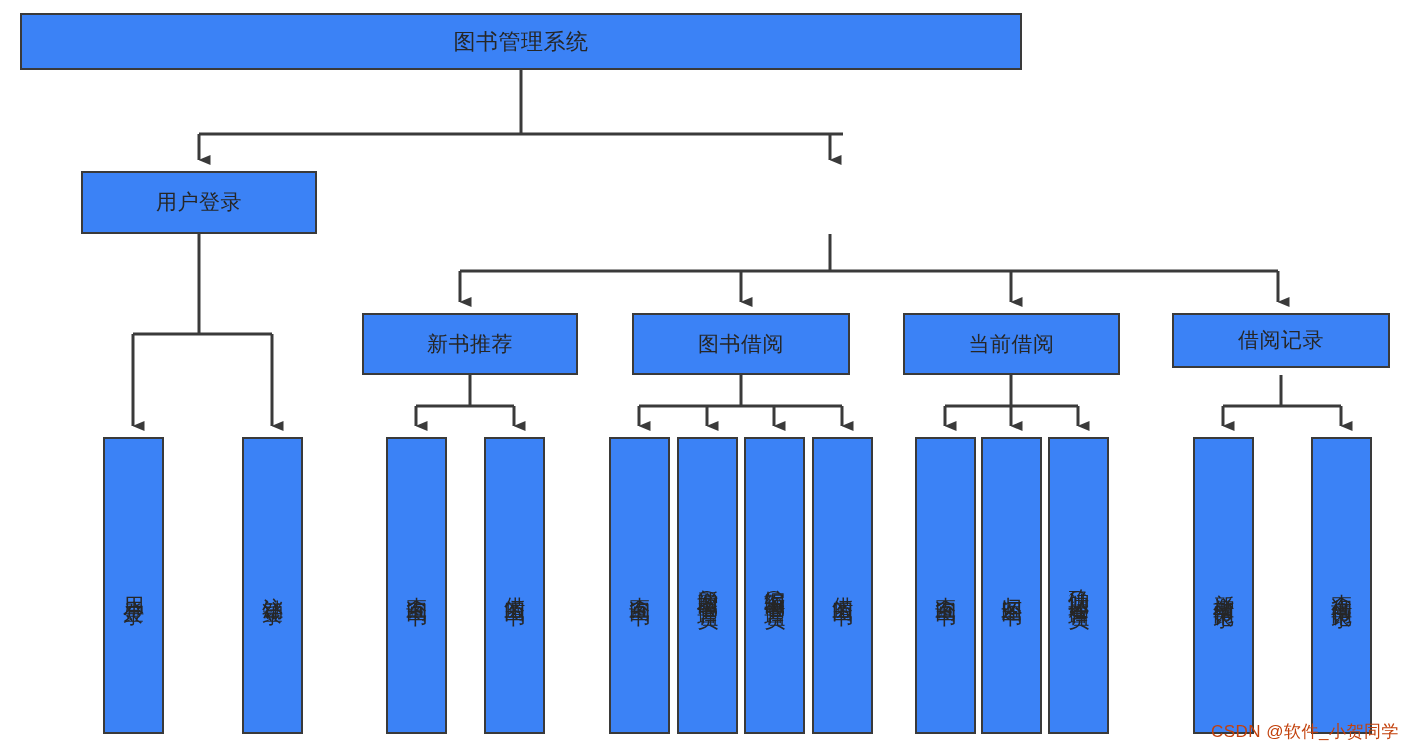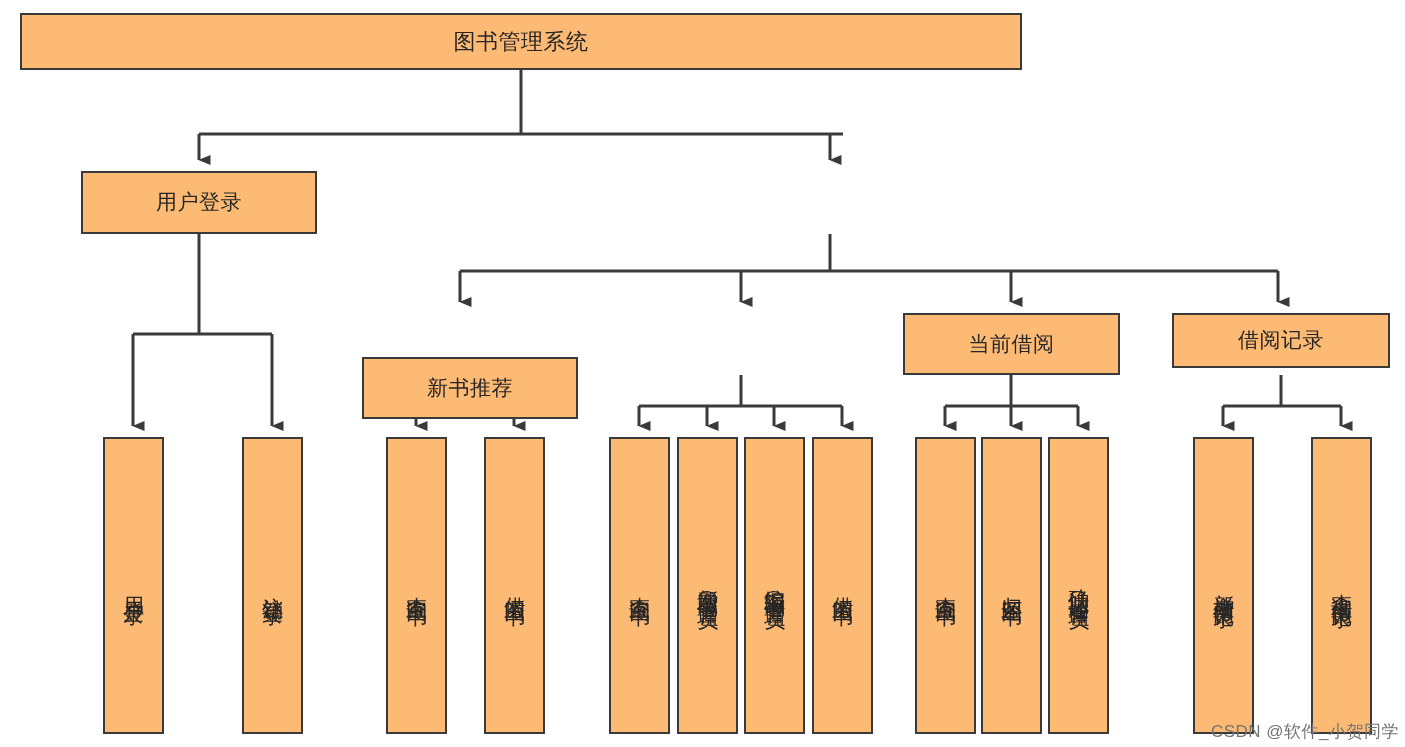--- a/index.html
+++ b/index.html
@@ -21,21 +21,21 @@
     position: absolute;
     left: 0;
     top: 0;
     width: 1405px;
     height: 747px;
     pointer-events: none;
   }
   .node {
     position: absolute;
     box-sizing: border-box;
-    background: #fdba74;
+    background: #3b82f6;
     border: 2.5px solid #3a3a3a;
     display: flex;
     align-items: center;
     justify-content: center;
     z-index: 2;
   }
   .node .label {
     color: #262626;
     font-size: 21px;
     line-height: 1.06;
@@ -50,21 +50,21 @@
     font-size: 21px;
   }
   .node.root .label {
     font-size: 22px;
   }
   .watermark {
     position: absolute;
     right: 6px;
     bottom: 4px;
     font-size: 17px;
-    color: #737373;
+    color: #c2410c;
     white-space: nowrap;
     z-index: 5;
     letter-spacing: 0.5px;
   }
 </style>
 </head>
 <body>
 
 <div id="canvas">
 
@@ -119,22 +119,25 @@
   </svg>
 
   <div class="node root" style="left:20px; top:13px; width:1002px; height:57px;">
     <span class="label">图书管理系统</span>
   </div>
 
   <div class="node" style="left:81px; top:171px; width:236px; height:63px;">
     <span class="label">用户登录</span>
   </div>
 
-  <div class="node" style="left:362px; top:313px; width:216px; height:62px;margin-top:44px;">
+  <div class="node" style="left:362px; top:313px; width:216px; height:62px;">
     <span class="label">新书推荐</span>
+  </div>
+  <div class="node" style="left:632px; top:313px; width:218px; height:62px;">
+    <span class="label">图书借阅</span>
   </div>
   <div class="node" style="left:903px; top:313px; width:217px; height:62px;">
     <span class="label">当前借阅</span>
   </div>
   <div class="node" style="left:1172px; top:313px; width:218px; height:55px;">
     <span class="label">借阅记录</span>
   </div>
 
   <div class="node vertical" style="left:103px; top:437px; width:61px; height:297px;">
     <span class="label">用户登录</span>

